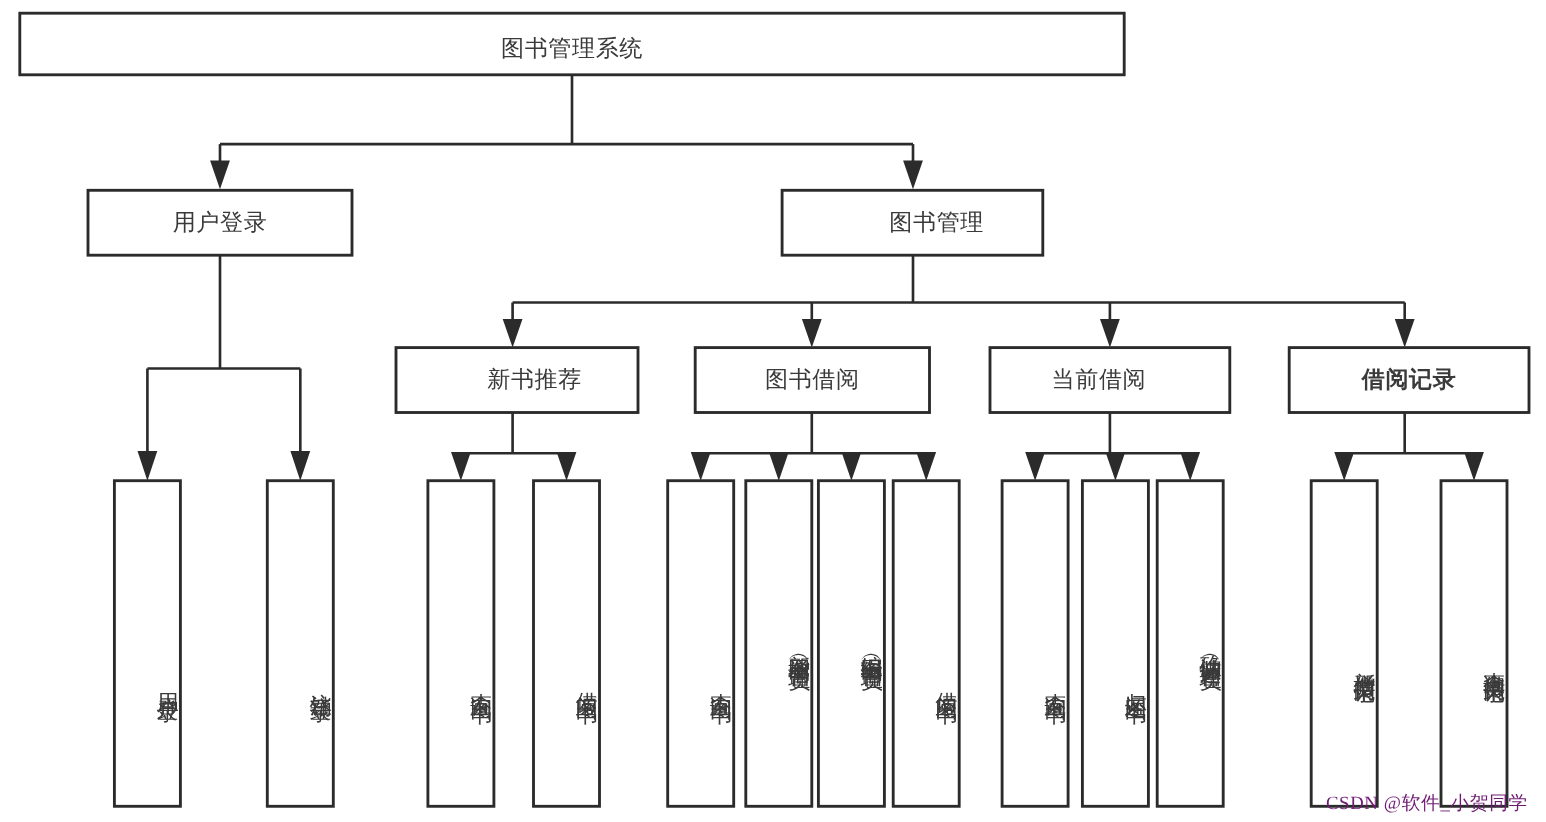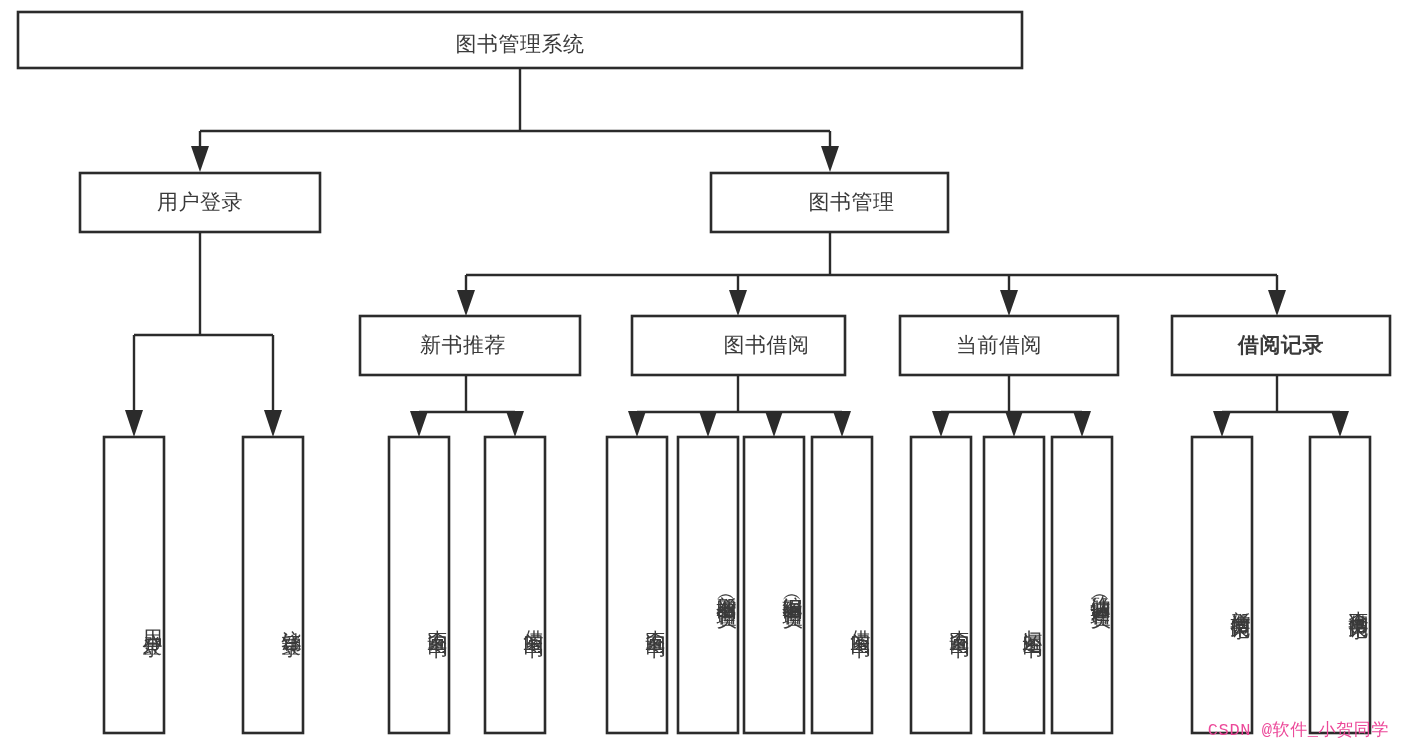--- a/index.html
+++ b/index.html
@@ -68,22 +68,22 @@
     box-sizing: border-box;
   }
   .node-label.vertical.tall {
     letter-spacing: 2px;
   }
   .watermark {
     position: absolute;
     right: 16px;
     bottom: 6px;
     font-size: 17px;
-    color: #ec4899;
-    font-family: Liberation Mono, monospace;
+    color: #701a75;
+    font-family: Liberation Serif, serif;
     letter-spacing: 0.6px;
     white-space: nowrap;
     user-select: none;
   }
 </style>
 </head>
 <body>
 
 <div id="diagram-root">
 
@@ -191,22 +191,22 @@
       <rect class="node-rect" x="1192" y="437" width="60" height="296"></rect>
       <rect class="node-rect" x="1310" y="437" width="60" height="296"></rect>
     </g>
   </svg>
 
   <div class="node-label" style="left:18px; top:12px; width:1004px; height:64px;">图书管理系统</div>
 
   <div class="node-label" style="left:80px; top:173px; width:240px; height:59px;">用户登录</div>
   <div class="node-label" style="left:711px; top:173px; width:237px; height:59px;margin-left:22px;">图书管理</div>
 
-  <div class="node-label" style="left:353px; top:316px; width:220px; height:59px;">新书推荐</div>
-  <div class="node-label" style="left:660px; top:316px; width:213px; height:59px;">图书借阅</div>
+  <div class="node-label" style="left:376px; top:316px; width:220px; height:59px;">新书推荐</div>
+  <div class="node-label" style="left:632px; top:316px; width:213px; height:59px;">图书借阅</div>
   <div class="node-label" style="left:900px; top:316px; width:198px; height:59px;">当前借阅</div>
   <div class="node-label" style="left:1172px; top:316px; width:218px; height:59px;font-weight:bold;">借阅记录</div>
 
   <div class="node-label vertical" style="left:104px; top:437px; width:60px; height:296px; padding-top:70px;">用户登录</div>
   <div class="node-label vertical" style="left:243px; top:437px; width:60px; height:296px; padding-top:70px;">注销登录</div>
   <div class="node-label vertical" style="left:389px; top:437px; width:60px; height:296px; padding-top:70px;">查询图书</div>
   <div class="node-label vertical" style="left:485px; top:437px; width:60px; height:296px; padding-top:70px;">借阅图书</div>
   <div class="node-label vertical" style="left:607px; top:437px; width:60px; height:296px; padding-top:70px;">查询图书</div>
   <div class="node-label vertical tall" style="left:678px; top:437px; width:60px; height:296px; padding-top:8px;">新增图书（管理员）</div>
   <div class="node-label vertical tall" style="left:744px; top:437px; width:60px; height:296px; padding-top:8px;">编辑图书（管理员）</div>

